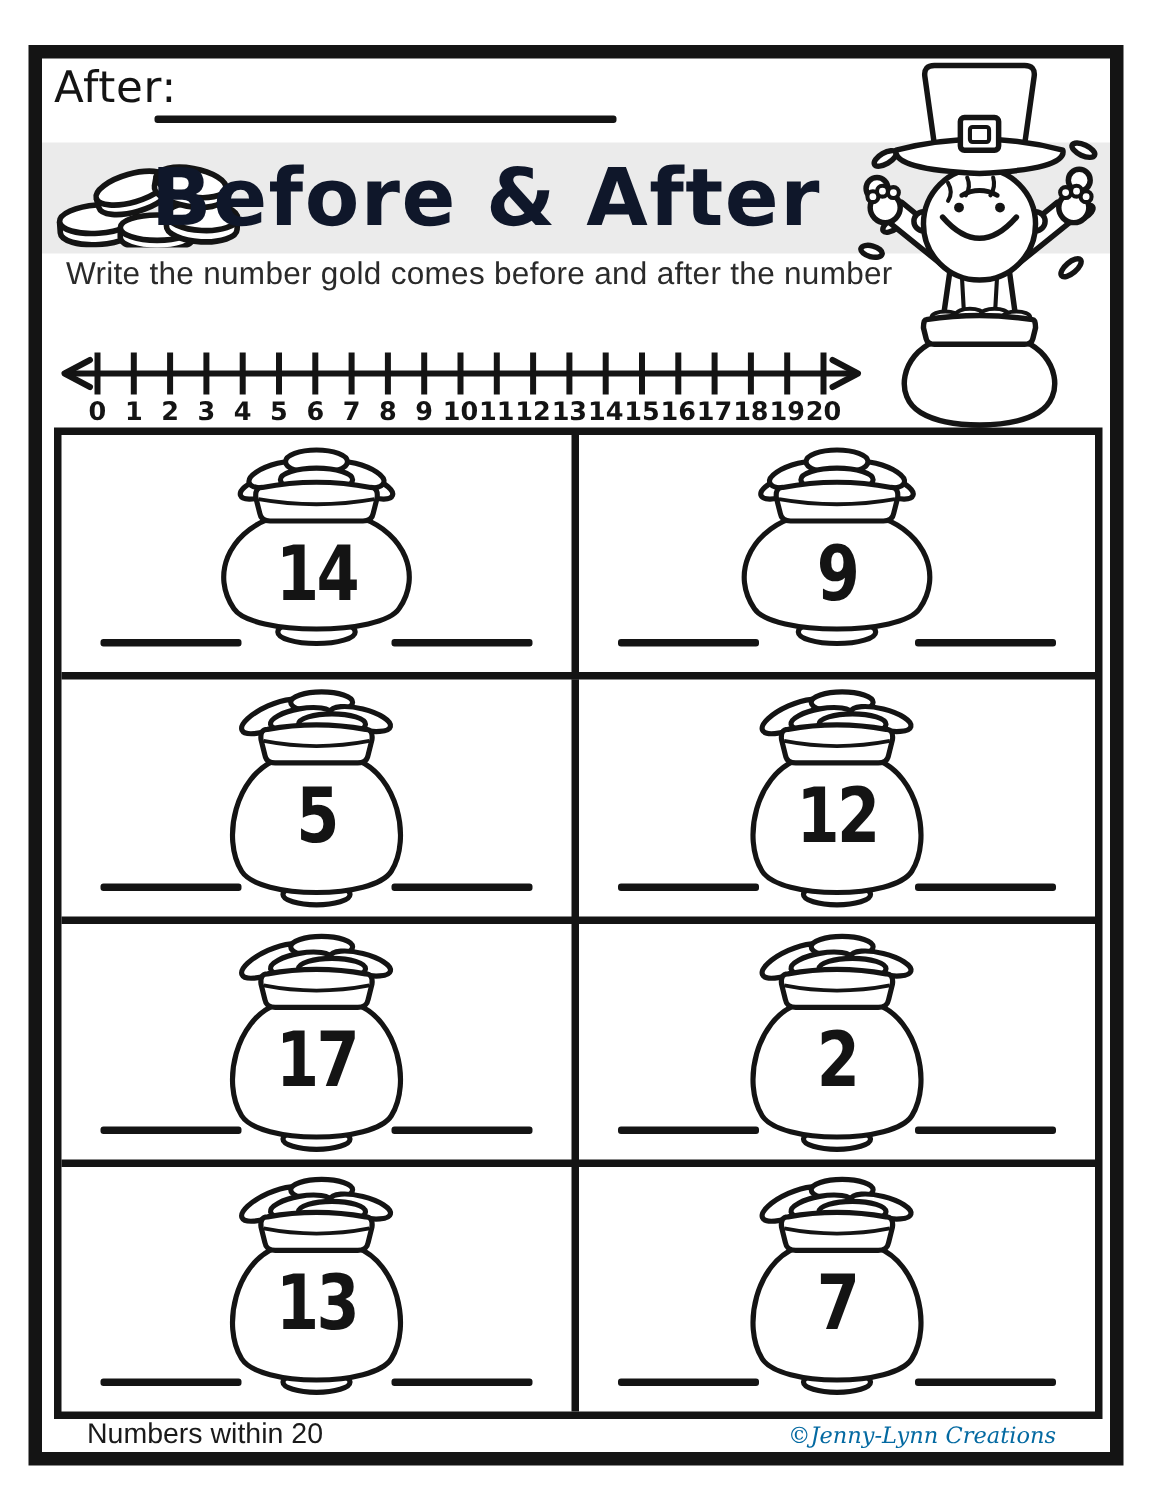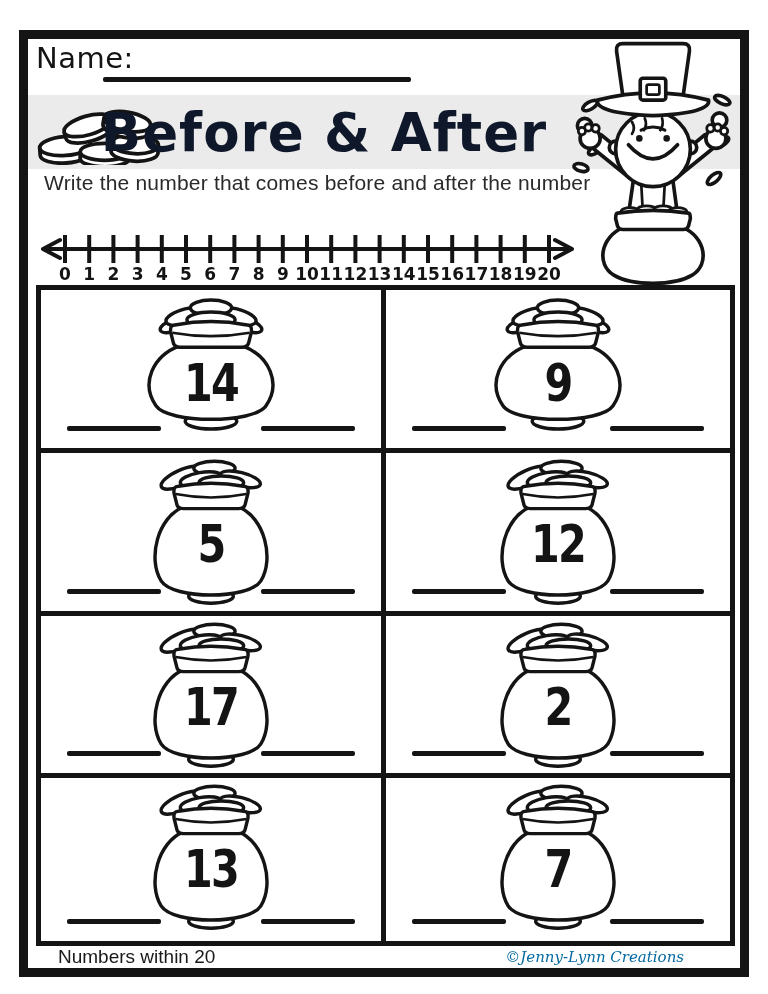--- a/index.html
+++ b/index.html
@@ -33,21 +33,21 @@
   .pot-svg{display:block;width:172px;}
   .pot-number{position:absolute;left:0;right:0;text-align:center;font-family:"DejaVu Sans",sans-serif;
     font-weight:800;font-size:47px;letter-spacing:-2px;transform:scale(.88,1.08);color:#141414;}
   .pot-a .pot-number{top:62px;}
   .pot-b .pot-number{top:60px;}
   .answer-line{position:absolute;bottom:17px;height:5px;width:94px;background:#141414;border-radius:2px;}
   .line-before{left:26px;}
   .line-after{right:26px;}
 
   
-  .footer{position:absolute;left:0;top:907px;width:100%;height:22px;display:flex;align-items:center;justify-content:space-between;box-sizing:border-box;padding:0 56px 0 30px;}
+  .footer{position:absolute;left:0;top:907px;width:100%;height:22px;display:flex;align-items:center;justify-content:space-between;box-sizing:border-box;padding:0 36px 0 30px;}
   .footer-left{font-size:19px;color:#1a1a1a;}
   .footer-right{font-family:"DejaVu Serif",serif;font-style:italic;font-size:15px;color:#0369a1;}
 
   svg .ink{stroke:#141414;fill:#ffffff;}
   svg .ink-fill{fill:#141414;stroke:none;}
   .hidden-defs{position:absolute;width:0;height:0;overflow:hidden;}
 </style>
 </head>
 <body>
 
@@ -76,21 +76,21 @@
       <path d="M62,34 Q56,34 57,42 L60,54 Q61,60 68,60 L132,60 Q139,60 140,54 L143,42 Q144,34 138,34 Q100,27 62,34 Z"></path>
       <path d="M59,43 Q100,51 141,43" fill="none" stroke-width="3"></path>
     </g>
   </defs>
 </svg>
 
 <div class="sheet">
   <div class="page">
 
     <div class="name-row">
-      <span class="name-label">Name:</span>
+      <span class="name-label">After:</span>
       <div class="name-underline"></div>
     </div>
 
     <div class="banner">
       <svg class="coinpile" width="136" height="66" viewBox="0 0 136 70">
         <g class="ink" stroke-width="4">
           <g transform="rotate(-4 30 50)">
               <path d="M4,50 v8 a27,10 0 0 0 54,0 v-8"></path>
               <ellipse cx="31" cy="50" rx="27" ry="10"></ellipse>
             </g>
@@ -160,21 +160,21 @@
         <ellipse cx="78" cy="186" rx="10" ry="4" stroke-width="3"></ellipse>
         <ellipse cx="96" cy="186" rx="10" ry="4" stroke-width="3"></ellipse>
         <ellipse cx="112" cy="188" rx="10" ry="4" stroke-width="3"></ellipse>
         <ellipse cx="85" cy="260" rx="24" ry="7"></ellipse>
         <path d="M52,206 C28,216 22,246 42,258 C62,270 108,270 128,258 C148,246 142,216 118,206 Z"></path>
         <path d="M46,190 Q44,190 44,196 L46,204 Q47,208 52,208 L118,208 Q123,208 124,204 L126,196 Q126,190 124,190 Q85,184 46,190 Z"></path>
       </g>
     </svg>
 
     <div class="instructions">
-      <div>Write the number that comes before and after the number</div>
+      <div>Write the number gold comes before and after the number</div>
     </div>
 
     <svg id="numberline-svg" class="numberline" width="556" height="54" viewBox="0 0 556 54">
       <line x1="9" y1="21" x2="538" y2="21" stroke="#141414" stroke-width="4"></line>
       <path d="M26,12 L9,21 L26,30" fill="none" stroke="#141414" stroke-width="4" stroke-linejoin="round" stroke-linecap="round"></path>
       <path d="M521,12 L538,21 L521,30" fill="none" stroke="#141414" stroke-width="4" stroke-linejoin="round" stroke-linecap="round"></path>
       <g id="numberline-ticks">
           <line x1="31" y1="7" x2="31" y2="35" stroke="#141414" stroke-width="4"></line>
           <text x="31" y="52" text-anchor="middle" font-size="17" font-weight="bold" font-family="DejaVu Sans, sans-serif" fill="#141414">0</text>
           <line x1="55.2" y1="7" x2="55.2" y2="35" stroke="#141414" stroke-width="4"></line>

